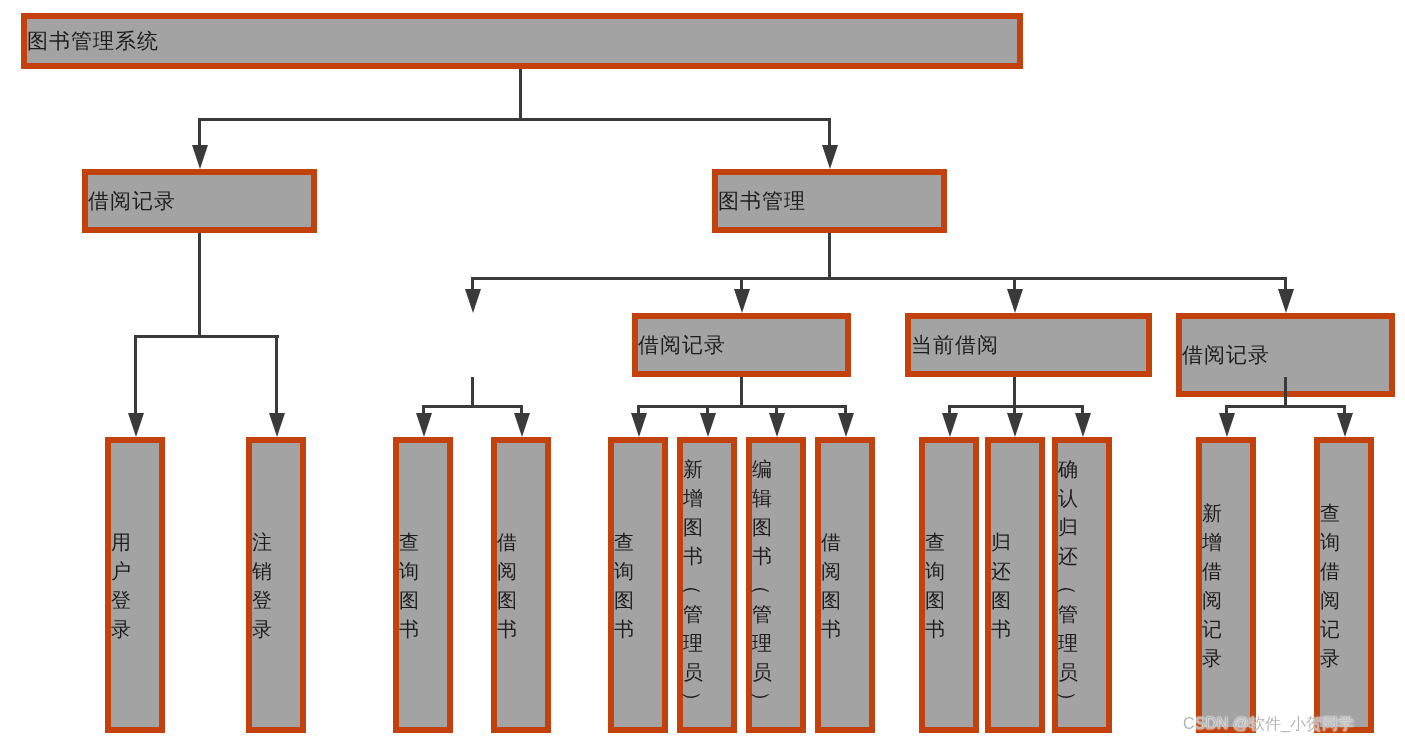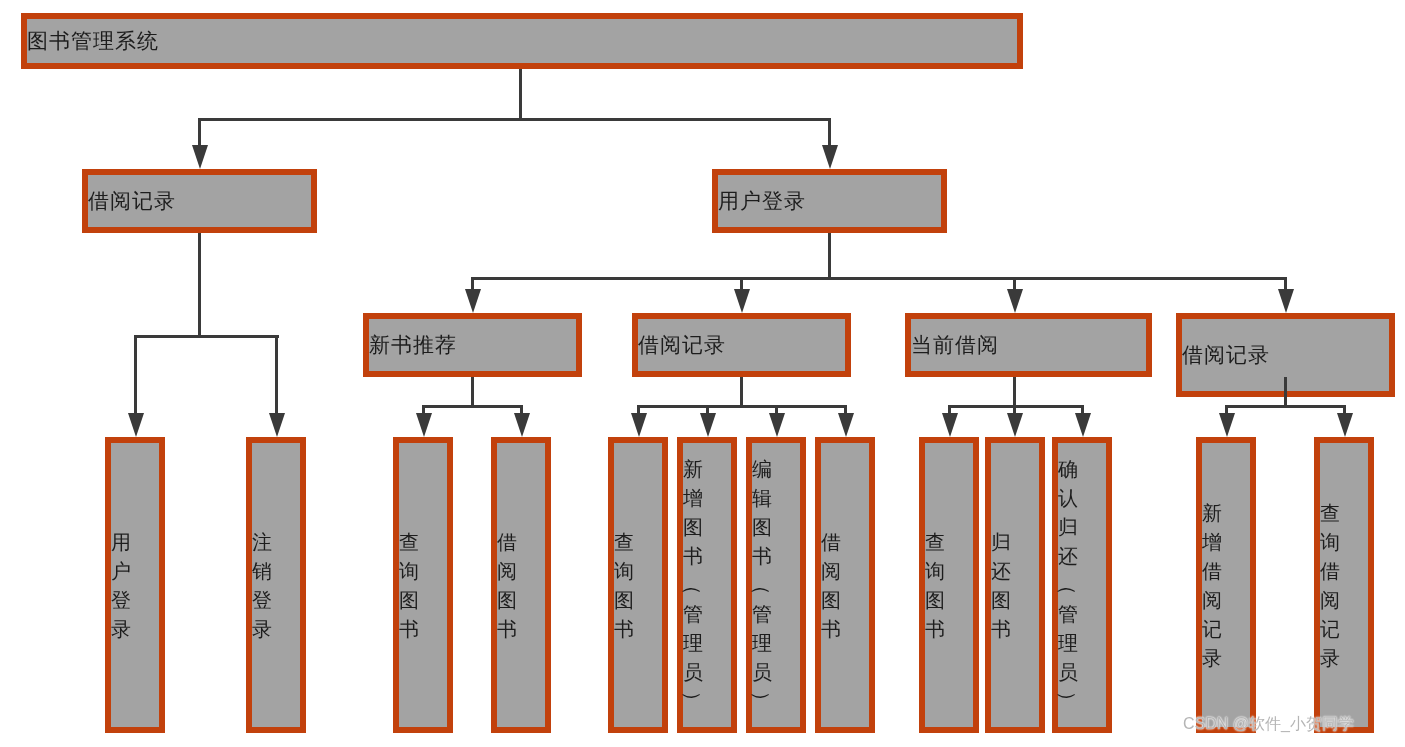--- a/index.html
+++ b/index.html
@@ -76,44 +76,41 @@
   <div class="hl" style="left:198px; top:118px; width:633px;"></div>
   <div class="vl" style="left:198px; top:118px; height:27px;"></div>
   <div class="arr" style="left:192px; top:145px;"></div>
   <div class="vl" style="left:828px; top:118px; height:27px;"></div>
   <div class="arr" style="left:822px; top:145px;"></div>
 
   <div class="box" style="left:82px; top:169px; width:235px; height:64px;">
     <span class="hlabel">借阅记录</span>
   </div>
   <div class="box" style="left:712px; top:169px; width:235px; height:64px;">
-    <span class="hlabel">用户登录</span>
+    <span class="hlabel">图书管理</span>
   </div>
 
   <div class="vl" style="left:198px; top:233px; height:102px;"></div>
   <div class="hl" style="left:134px; top:335px; width:145px;"></div>
   <div class="vl" style="left:134px; top:335px; height:78px;"></div>
   <div class="arr" style="left:128px; top:413px;"></div>
   <div class="vl" style="left:275px; top:335px; height:78px;"></div>
   <div class="arr" style="left:269px; top:413px;"></div>
 
   <div class="vl" style="left:828px; top:233px; height:44px;"></div>
   <div class="hl" style="left:471px; top:277px; width:816px;"></div>
   <div class="vl" style="left:471px; top:277px; height:14px;"></div>
   <div class="arr" style="left:465px; top:289px;"></div>
   <div class="vl" style="left:740px; top:277px; height:14px;"></div>
   <div class="arr" style="left:734px; top:289px;"></div>
   <div class="vl" style="left:1013px; top:277px; height:14px;"></div>
   <div class="arr" style="left:1007px; top:289px;"></div>
   <div class="vl" style="left:1284px; top:277px; height:14px;"></div>
   <div class="arr" style="left:1278px; top:289px;"></div>
 
-  <div class="box" style="left:363px; top:313px; width:219px; height:64px;">
-    <span class="hlabel">新书推荐</span>
-  </div>
   <div class="box" style="left:632px; top:313px; width:219px; height:64px;">
     <span class="hlabel">借阅记录</span>
   </div>
   <div class="box" style="left:905px; top:313px; width:247px; height:64px;">
     <span class="hlabel">当前借阅</span>
   </div>
   <div class="box" style="left:1176px; top:313px; width:219px; height:84px;">
     <span class="hlabel">借阅记录</span>
   </div>
 

